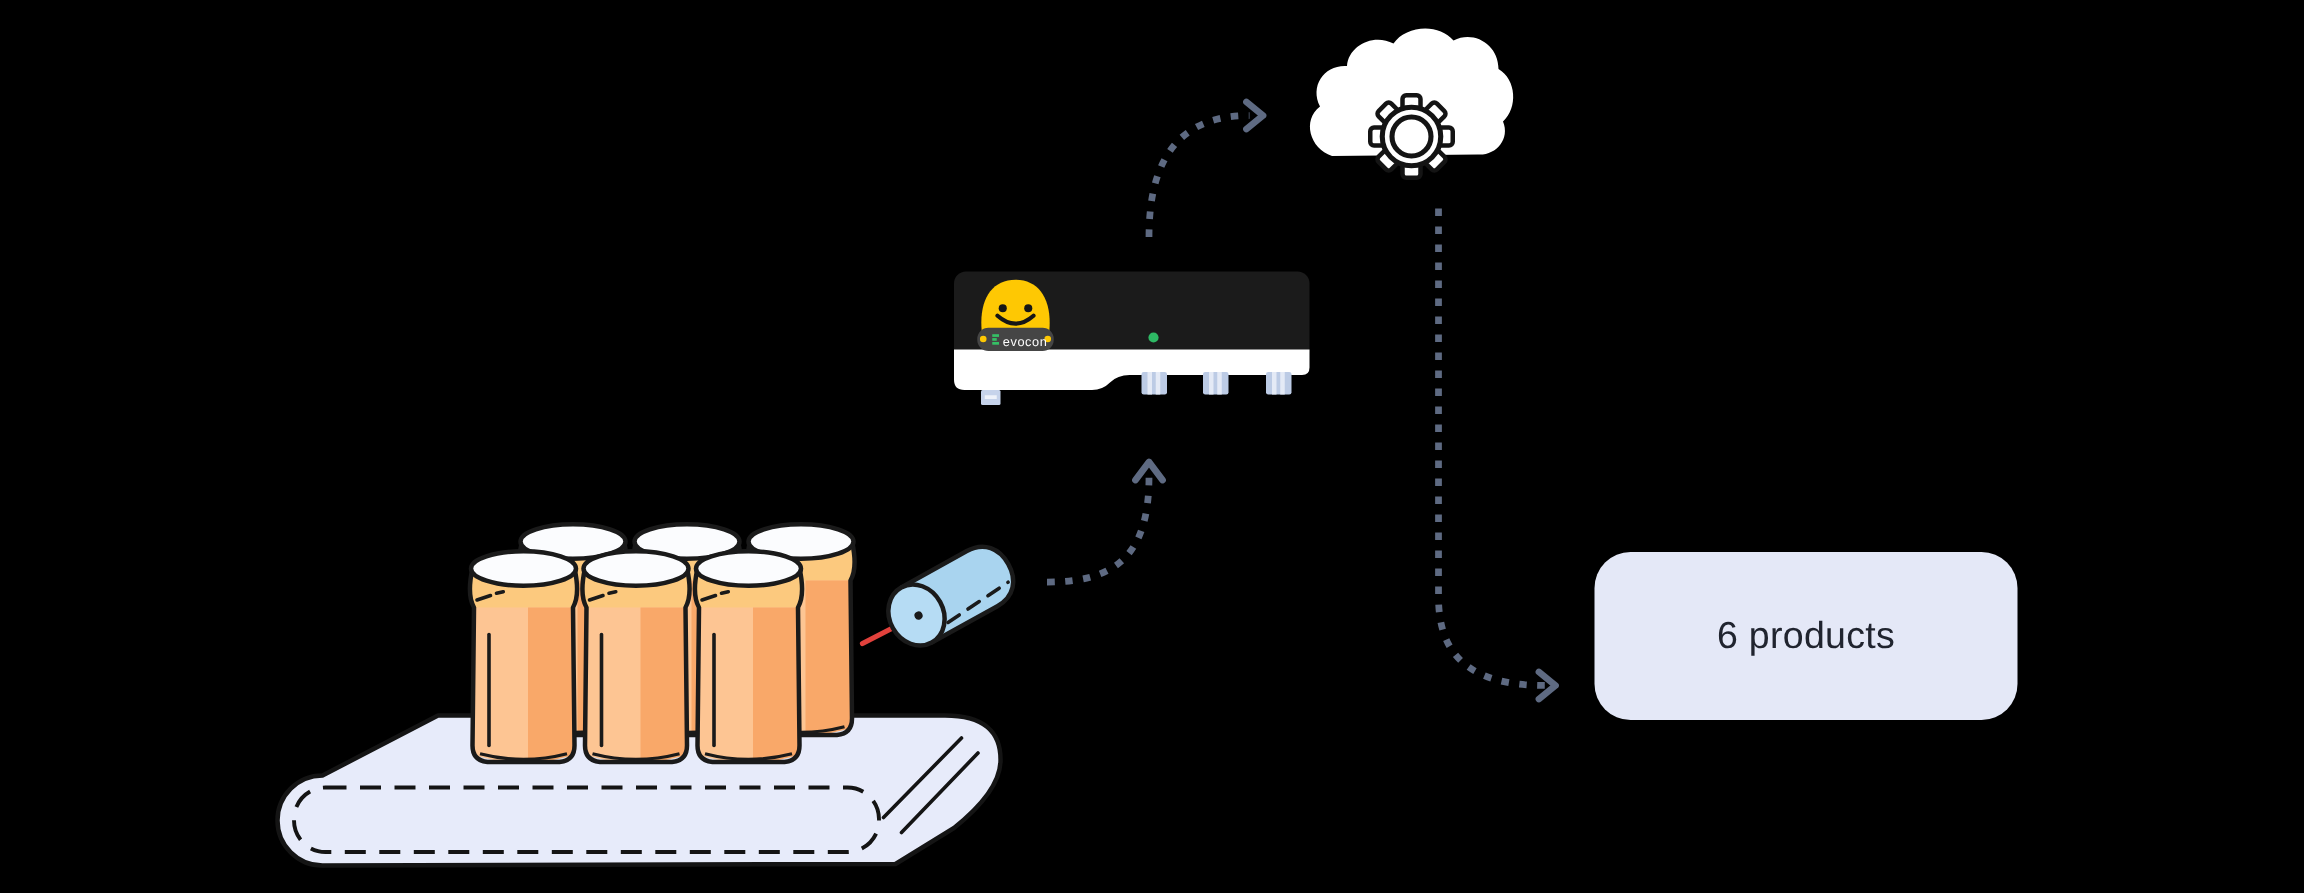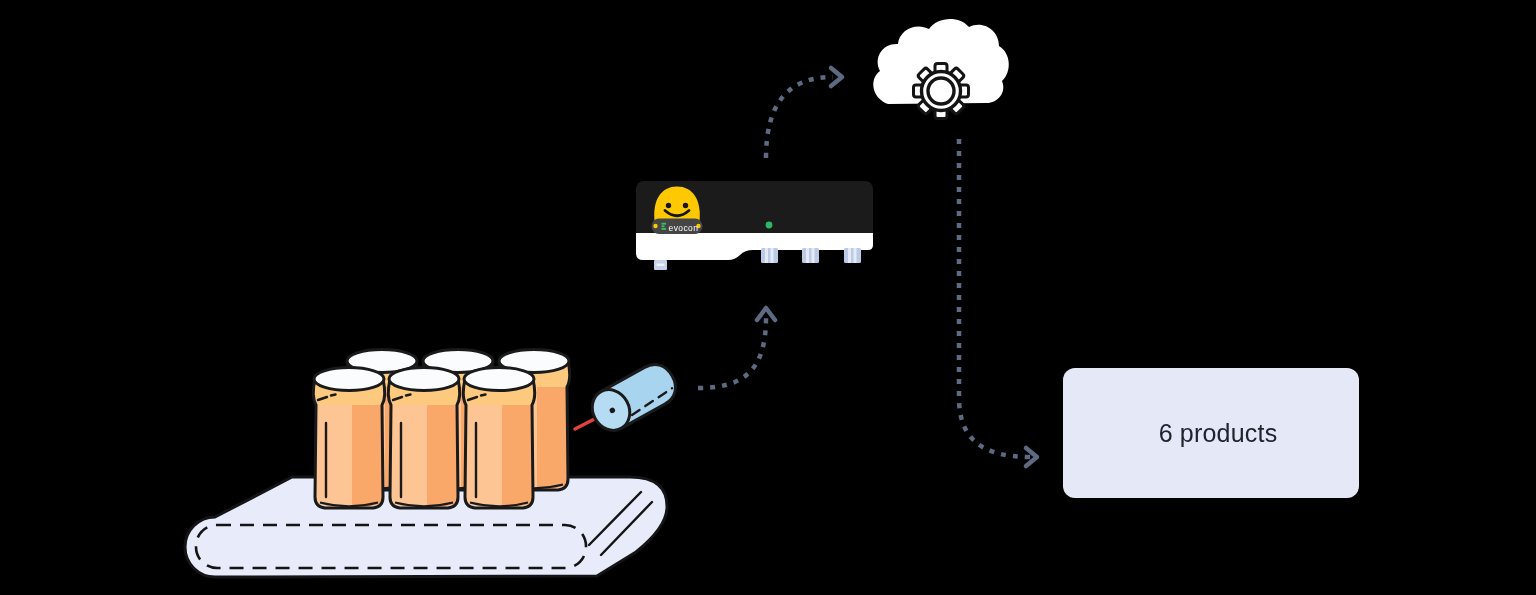--- a/index.html
+++ b/index.html
@@ -8,24 +8,24 @@
     width:1536px;height:595px;
     background:#000;
     overflow:hidden;
     font-family:"Liberation Sans", sans-serif;
     text-align:right;
   }
   .stage svg{position:absolute;left:0;top:0;}
   .output-card{
     position:absolute;
     left:1063px;top:368px;
-    width:282px;height:130px;
+    width:282px;height:112px;
     background:#e4e8f7;
-    border-radius:12px;
-    display:flex;align-items:center;justify-content:center;padding-left:14px;
+    border-radius:24px;
+    display:flex;align-items:center;justify-content:center;
   }
   .output-card span{
     font-size:25px;
     color:#20242f;
     letter-spacing:.2px;
   }
   .wordmark{
     font-family:"Liberation Sans", sans-serif;
     font-size:8.5px;
     letter-spacing:.4px;

